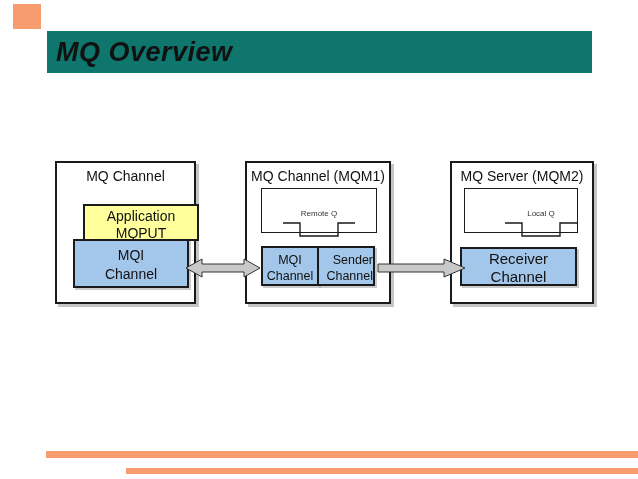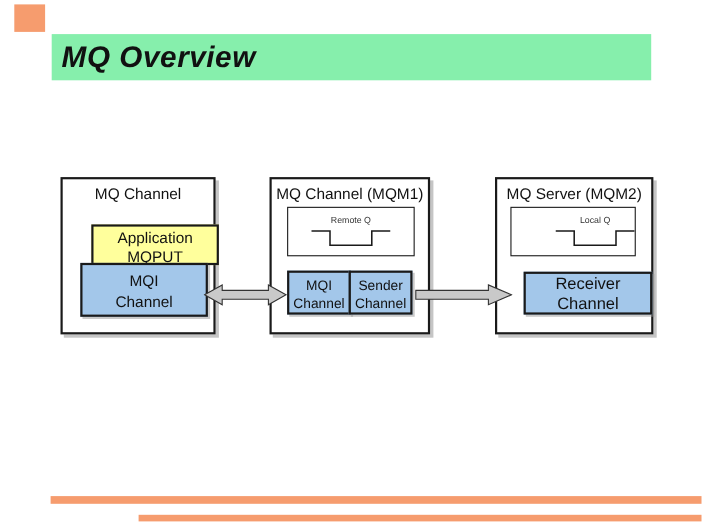--- a/index.html
+++ b/index.html
@@ -5,21 +5,21 @@
   html,body { margin:0; padding:0; background:#ffffff; }
   .slide {
     position:relative; width:638px; height:479px;
     background:#ffffff; overflow:hidden;
     font-family:"Liberation Sans", sans-serif; color:#111;
   }
   
   .corner-square { position:absolute; left:13px; top:4px; width:28px; height:25px; background:#F69C6E; }
   .title-bar {
     position:absolute; left:47px; top:31px; width:545px; height:42px;
-    background:#86efac;
+    background:#0f766e;
   }
   .title-text {
     font-style:italic; font-weight:bold; font-size:27px; line-height:42px;
     padding-left:9px; letter-spacing:0.5px; white-space:nowrap;
   }
   
   .sysbox {
     position:absolute; top:161px; height:143px; background:#ffffff;
     border:2px solid #1a1a1a; box-sizing:border-box;
     box-shadow:3px 3px 0 rgba(150,150,150,.55);
@@ -29,27 +29,27 @@
   .sysbox.server2 { left:450px; width:144px; }
   .sys-title { position:absolute; top:5px; left:0; width:100%; text-align:center; font-size:14px; }
   
   .inner { position:absolute; box-sizing:border-box; border:2px solid #1a1a1a; text-align:center; }
   .prelines { white-space:pre-line; }
   .app-box { left:16px; top:41px; width:116px; height:37px; background:#FFFF9C; font-size:14px; line-height:17px; padding-top:2px;margin-left:10px; }
   .cli-chan { left:16px; top:76px; width:116px; height:49px; background:#A3C7EA; font-size:14px; line-height:19px; padding-top:5px; box-shadow:2px 2px 0 rgba(150,150,150,.5); }
   .queue-box { top:25px; width:116px; height:45px; background:#ffffff; border-width:1px; }
   .s1-queue { left:14px; }
   .s2-queue { left:12px; width:114px;padding-left:40px; }
-  .queue-label { font-size:8px; line-height:9px; margin-top:7px; color:#333; }
+  .queue-label { font-size:8px; line-height:9px; margin-top:20px; color:#333; }
   .queue-glyph { display:block; margin:3px auto 0 auto; }
   .chan-row { position:absolute; left:14px; top:83px; width:116px; height:40px; display:flex; }
   .chan-cell { box-sizing:border-box; width:58px; height:40px; border:2px solid #1a1a1a; background:#A3C7EA;
                text-align:center; font-size:12.5px; line-height:16px; padding-top:4px; box-shadow:2px 2px 0 rgba(150,150,150,.5); }
-  .chan-cell + .chan-cell { margin-left:-2px; }
-  .recv-box { left:24px; top:84px; width:117px; height:39px; background:#A3C7EA; font-size:15px; line-height:18px; padding-top:1px; box-shadow:2px 2px 0 rgba(150,150,150,.5); }
+  .chan-cell + .chan-cell { margin-left:-2px;text-align:right; }
+  .recv-box { left:8px; top:84px; width:117px; height:39px; background:#A3C7EA; font-size:15px; line-height:18px; padding-top:1px; box-shadow:2px 2px 0 rgba(150,150,150,.5); }
   
   .arrow { position:absolute; z-index:5; }
   .arrow1 { left:185px; top:256px; }
   .arrow2 { left:377px; top:256px; }
   
   .bottom-bar1 { position:absolute; left:46px;  top:451px; width:592px; height:7px; background:#F69C6E; }
   .bottom-bar2 { position:absolute; left:126px; top:468px; width:512px; height:6px; background:#F69C6E; }
 </style>
 </head>
 <body>

